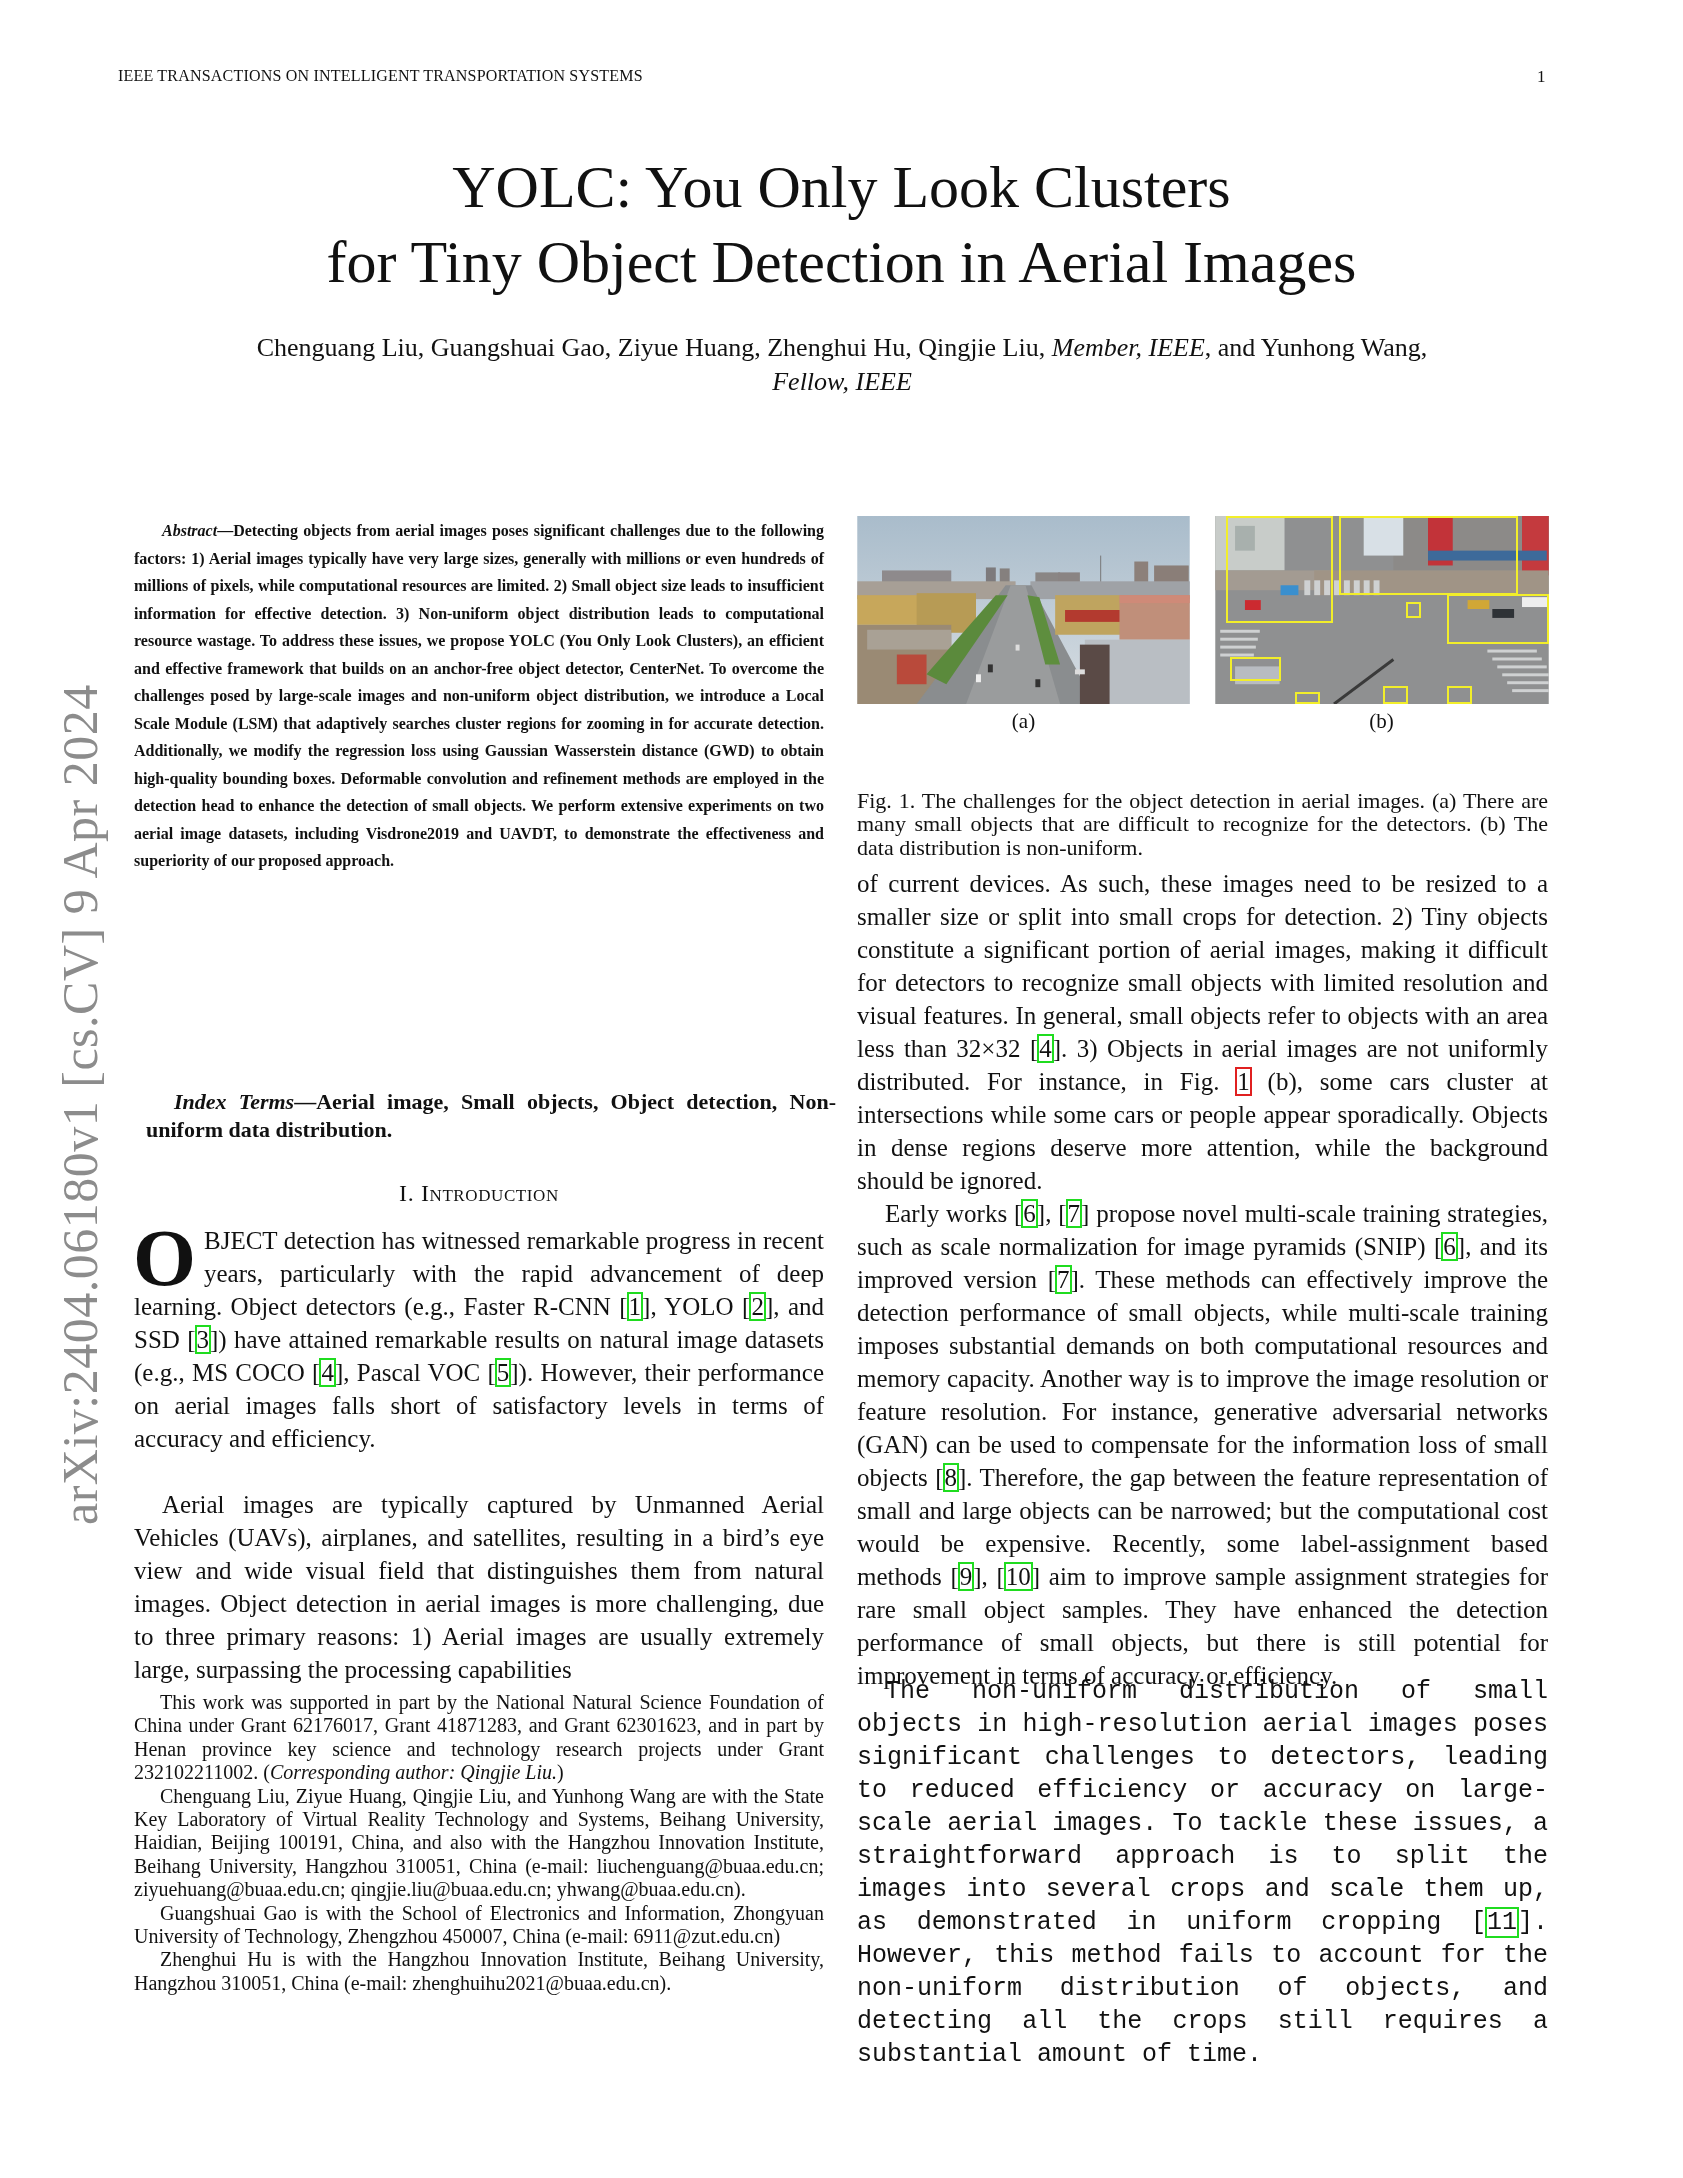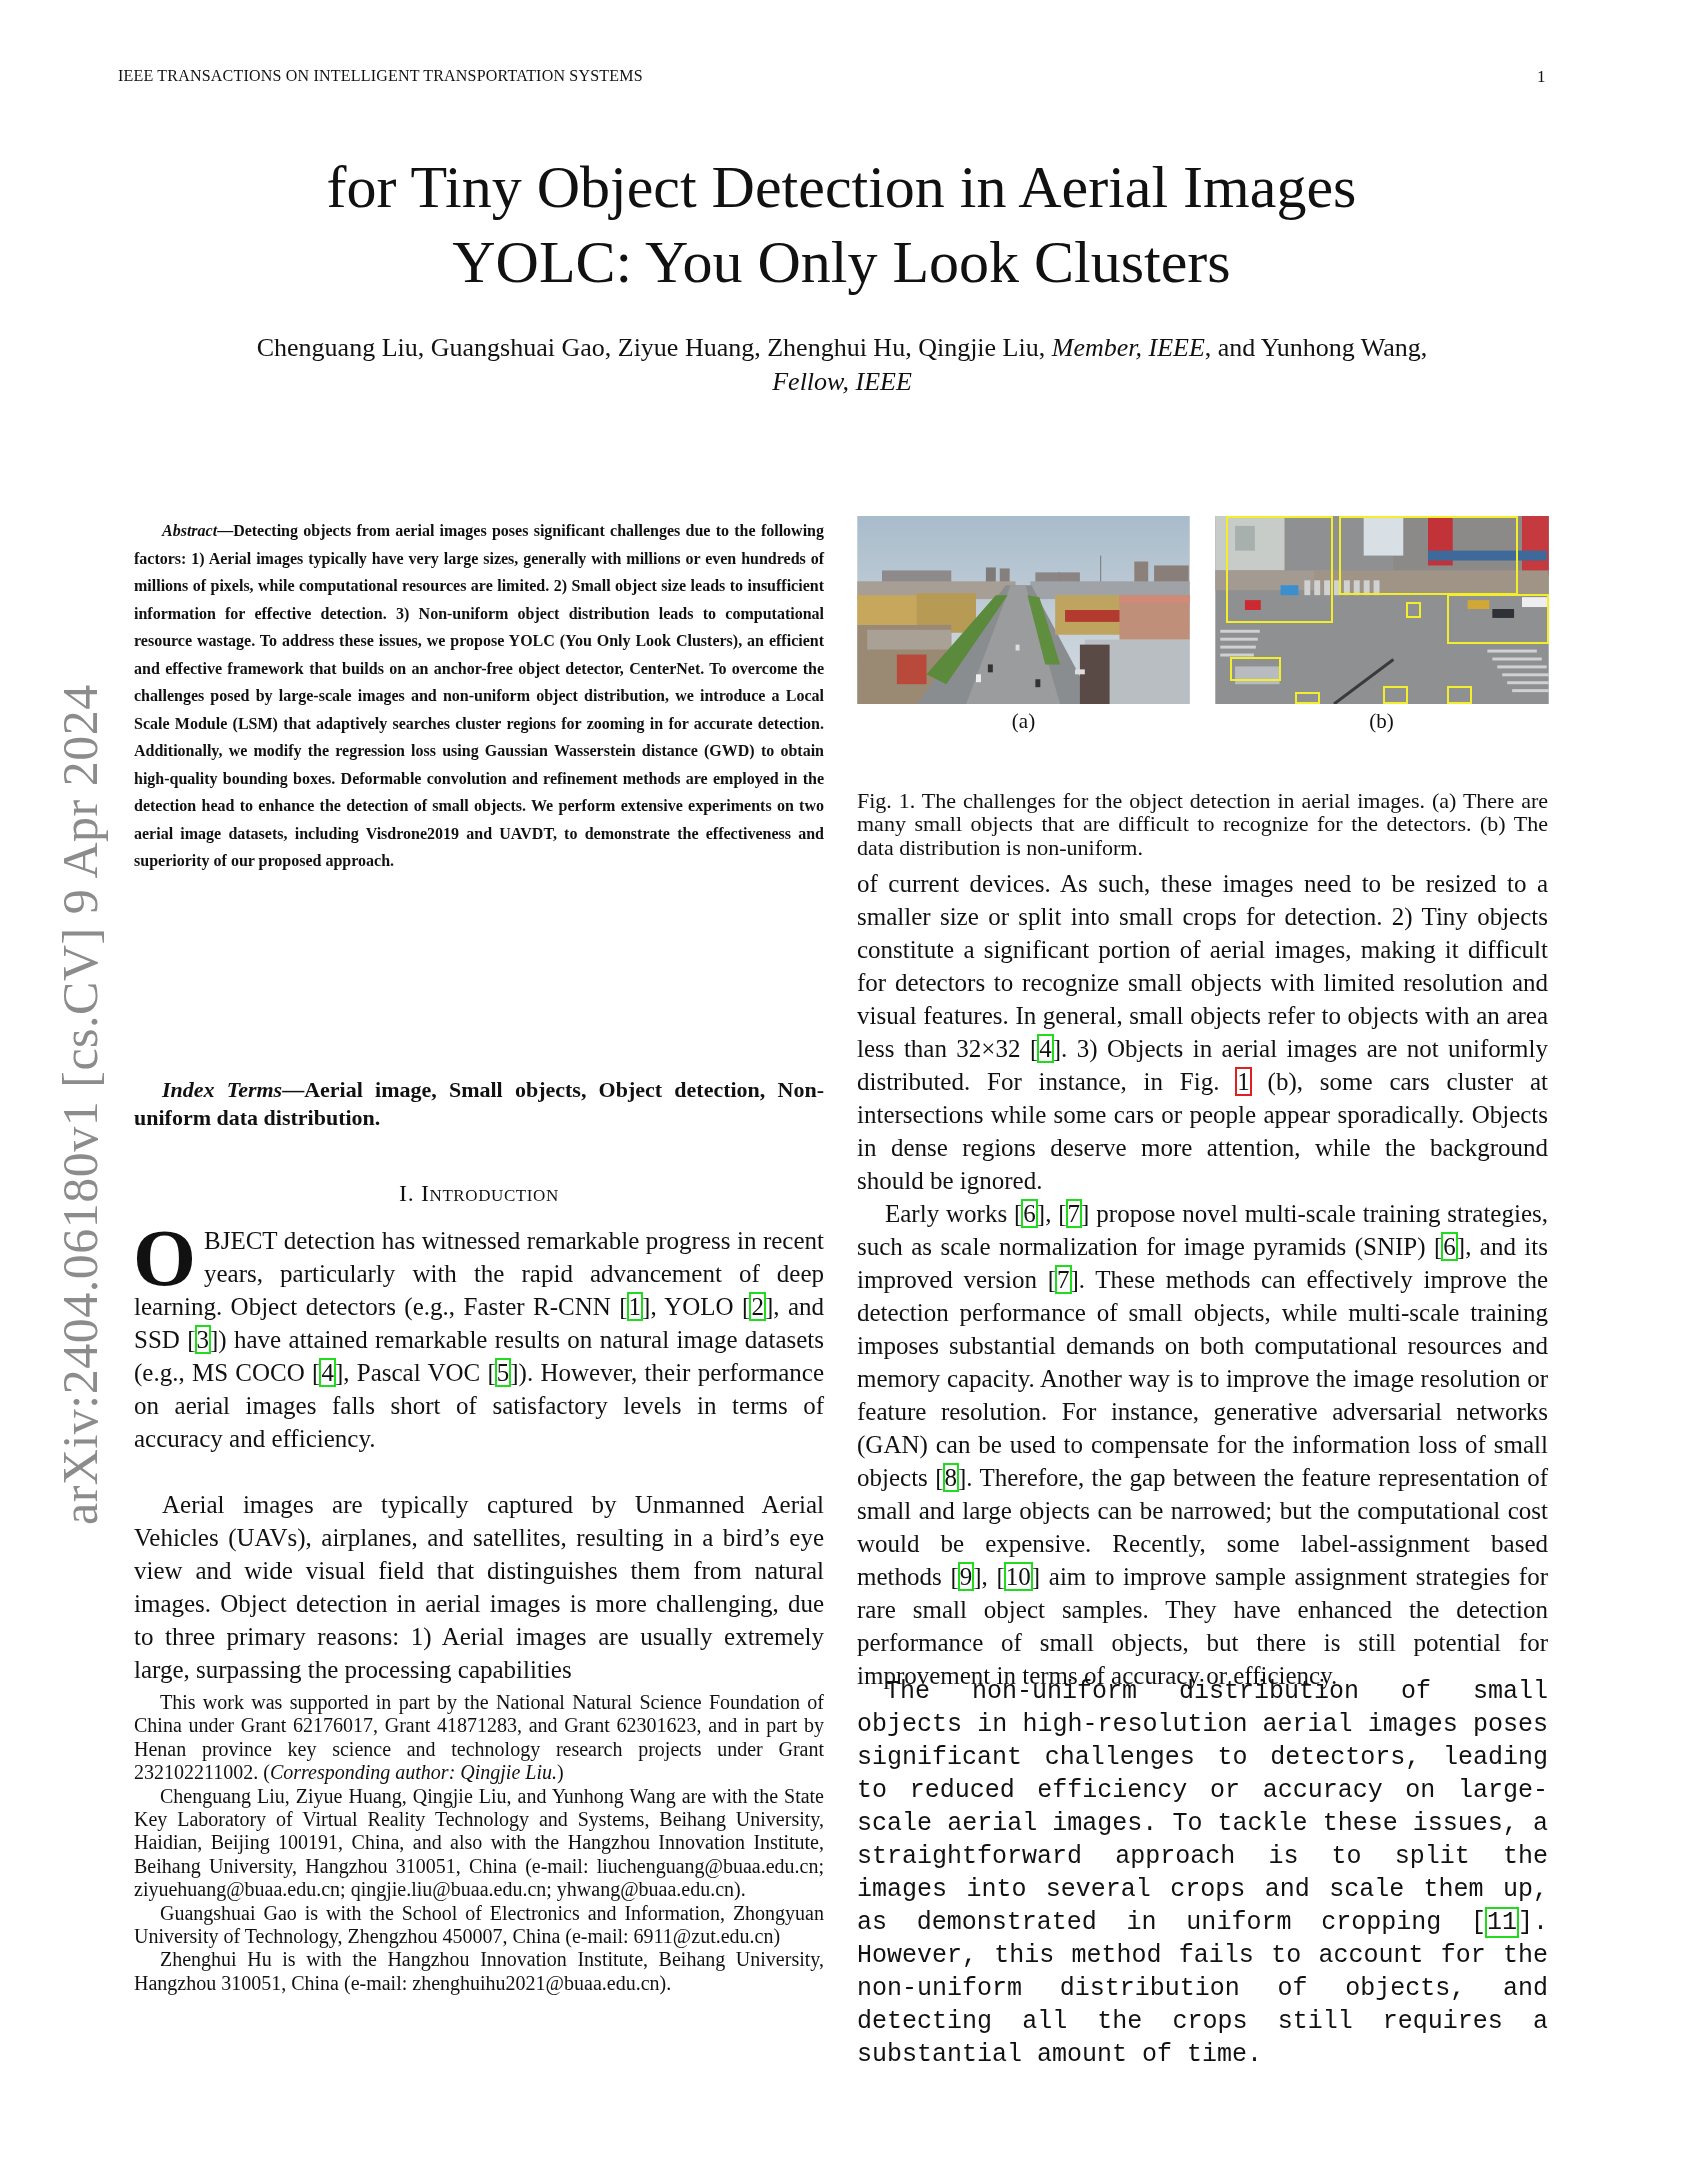--- a/index.html
+++ b/index.html
@@ -10,21 +10,21 @@
   .page-num { left: 1537px; top: 67px; font-size: 17px; }
   .title { left: 0; width: 1683px; text-align: center; font-size: 60px; line-height: 75px; top: 150px; }
   .authors { left: 134px; width: 1416px; text-align: center; font-size: 26px; line-height: 34px; top: 323px; margin-top: 8px; }
   .authors i { font-style: italic; }
   .arxiv { left: 51px; top: 1525px; transform-origin: 0 0; transform: rotate(-90deg);
            font-size: 50px; color: #8c8c8c; white-space: nowrap; letter-spacing: 0.5px; }
   .col-left { left: 134px; width: 690px; }
   .col-right { left: 857px; width: 691px; }
   .abstract { top: 517px; font-size: 16px; line-height: 27.5px; font-weight: bold; text-align: justify; text-indent: 28px; margin: 0; }
   .abstract i, .indexterms i { font-style: italic; }
-  .indexterms { top: 1076px; font-size: 22px; line-height: 27.5px; font-weight: bold; text-align: justify; text-indent: 28px; margin: 0; }
+  .indexterms { top: 1076px; font-size: 22px; line-height: 27.5px; font-weight: bold; text-align: justify; text-indent: 28px; margin: 12px; }
   .section-heading { top: 1180px; font-size: 24px; text-align: center; letter-spacing: 0.6px; }
   .section-heading .sc { font-variant: small-caps; }
   .body-text { font-size: 25px; line-height: 33px; text-align: justify; margin: 0; }
   .p-indent { text-indent: 28px; }
   .intro-p1 { top: 1224px; }
   .dropcap { float: left; font-size: 81px; line-height: 61px; font-weight: bold; margin: 4px 8px 0 -1px; }
   .intro-p2 { top: 1488px; }
   .footnotes { top: 1691px; font-size: 20px; line-height: 23.4px; text-align: justify; }
   .footnotes p { margin: 0; text-indent: 26px; }
   .footnotes i { font-style: italic; }
@@ -40,22 +40,22 @@
   .right-p3 { top: 1675px; font-family: Liberation Mono, monospace; }
   .ybox { position: absolute; border: 2px solid #f2ee2a; box-sizing: border-box; }
 </style>
 </head>
 <body>
 
 <div class="abs running-head">IEEE TRANSACTIONS ON INTELLIGENT TRANSPORTATION SYSTEMS</div>
 <div class="abs page-num">1</div>
 
 <div class="abs title">
+  <div>YOLC: You Only Look Clusters</div>
   <div>for Tiny Object Detection in Aerial Images</div>
-  <div>YOLC: You Only Look Clusters</div>
 </div>
 
 <div class="abs authors">
   <span>Chenguang Liu, Guangshuai Gao, Ziyue Huang, Zhenghui Hu, Qingjie Liu, </span><i>Member, IEEE</i><span>, and Yunhong Wang,</span><br>
   <i>Fellow, IEEE</i>
 </div>
 
 <div class="abs arxiv">arXiv:2404.06180v1  [cs.CV]  9 Apr 2024</div>
 
 <p class="abs col-left abstract"><i>Abstract</i><span>—Detecting objects from aerial images poses significant challenges due to the following factors: 1) Aerial images typically have very large sizes, generally with millions or even hundreds of millions of pixels, while computational resources are limited. 2) Small object size leads to insufficient information for effective detection. 3) Non-uniform object distribution leads to computational resource wastage. To address these issues, we propose YOLC (You Only Look Clusters), an efficient and effective framework that builds on an anchor-free object detector, CenterNet. To overcome the challenges posed by large-scale images and non-uniform object distribution, we introduce a Local Scale Module (LSM) that adaptively searches cluster regions for zooming in for accurate detection. Additionally, we modify the regression loss using Gaussian Wasserstein distance (GWD) to obtain high-quality bounding boxes. Deformable convolution and refinement methods are employed in the detection head to enhance the detection of small objects. We perform extensive experiments on two aerial image datasets, including Visdrone2019 and UAVDT, to demonstrate the effectiveness and superiority of our proposed approach.</span></p>

